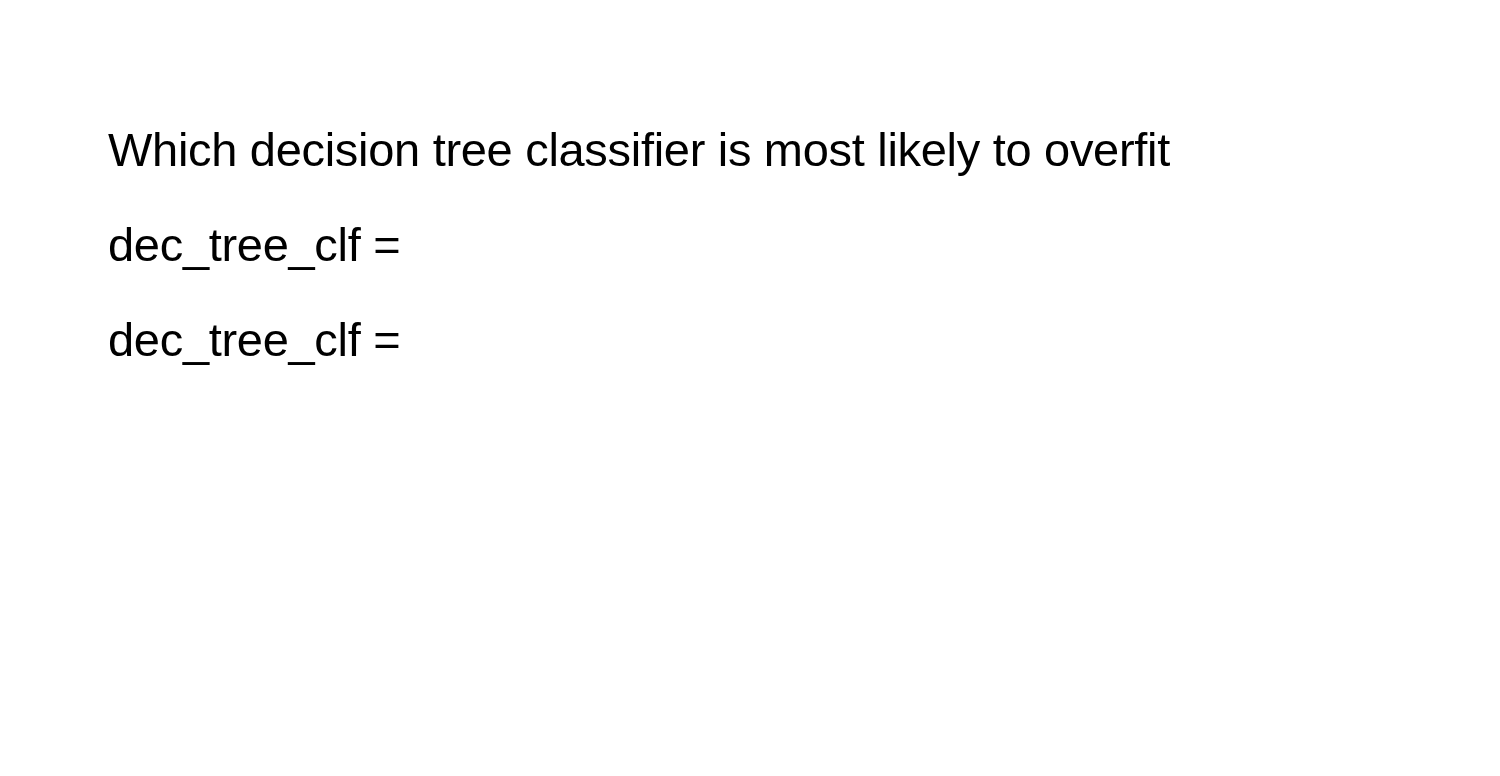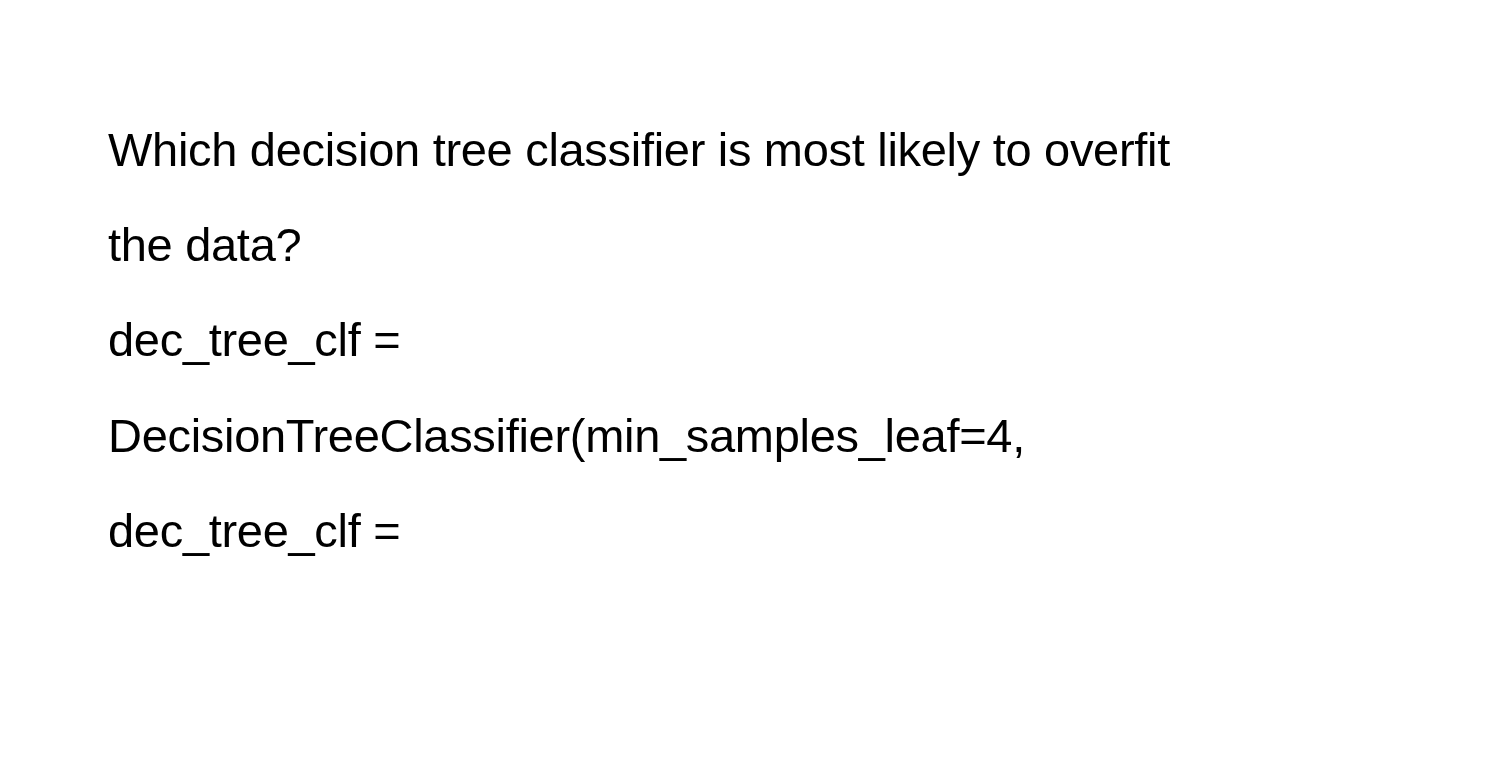--- a/index.html
+++ b/index.html
@@ -24,17 +24,15 @@
     }
     .question-line {
       display: block;
     }
   </style>
 </head>
 <body>
 
 <div class="content">
   <span class="question-line">Which decision tree classifier is most likely to overfit</span>
-  <span class="question-line">the data?</span>
   <span class="question-line">dec_tree_clf =</span>
-  <span class="question-line">DecisionTreeClassifier(min_samples_leaf=4,</span>
   <span class="question-line">dec_tree_clf =</span>
 </div>
 
 </body></html>

